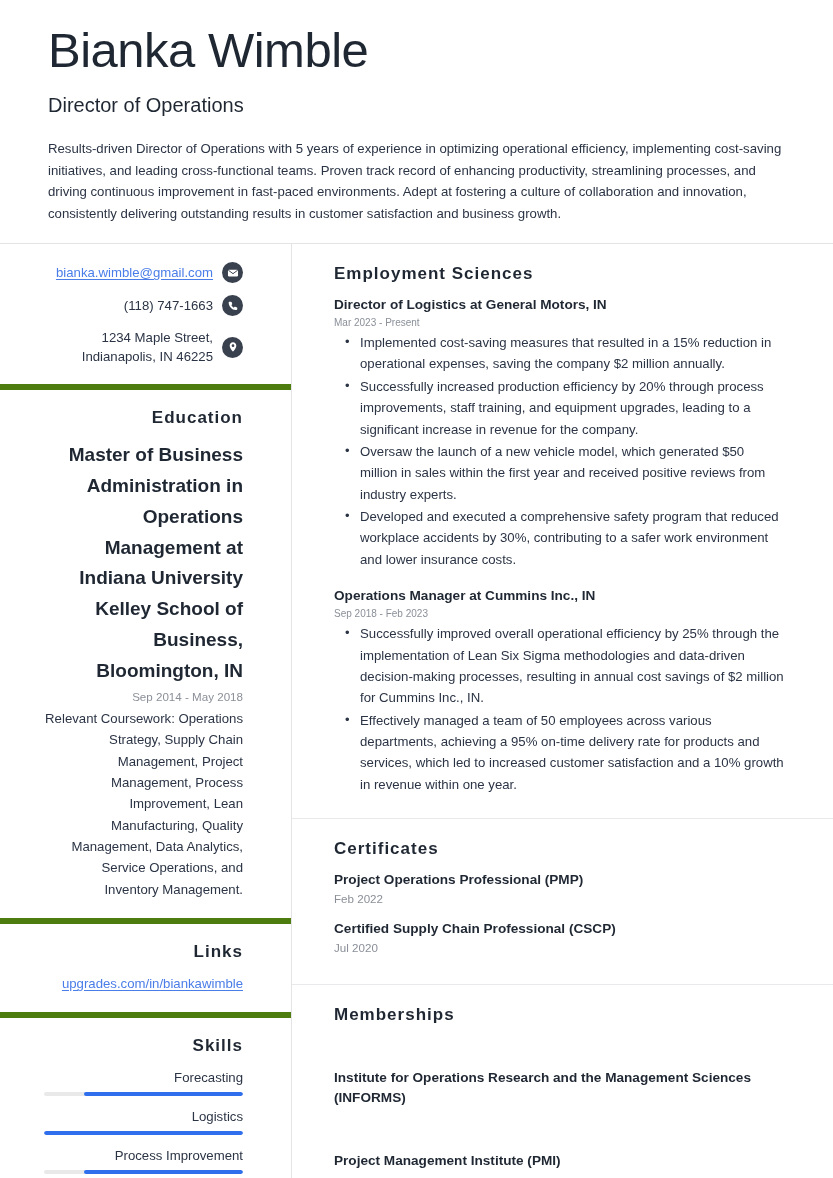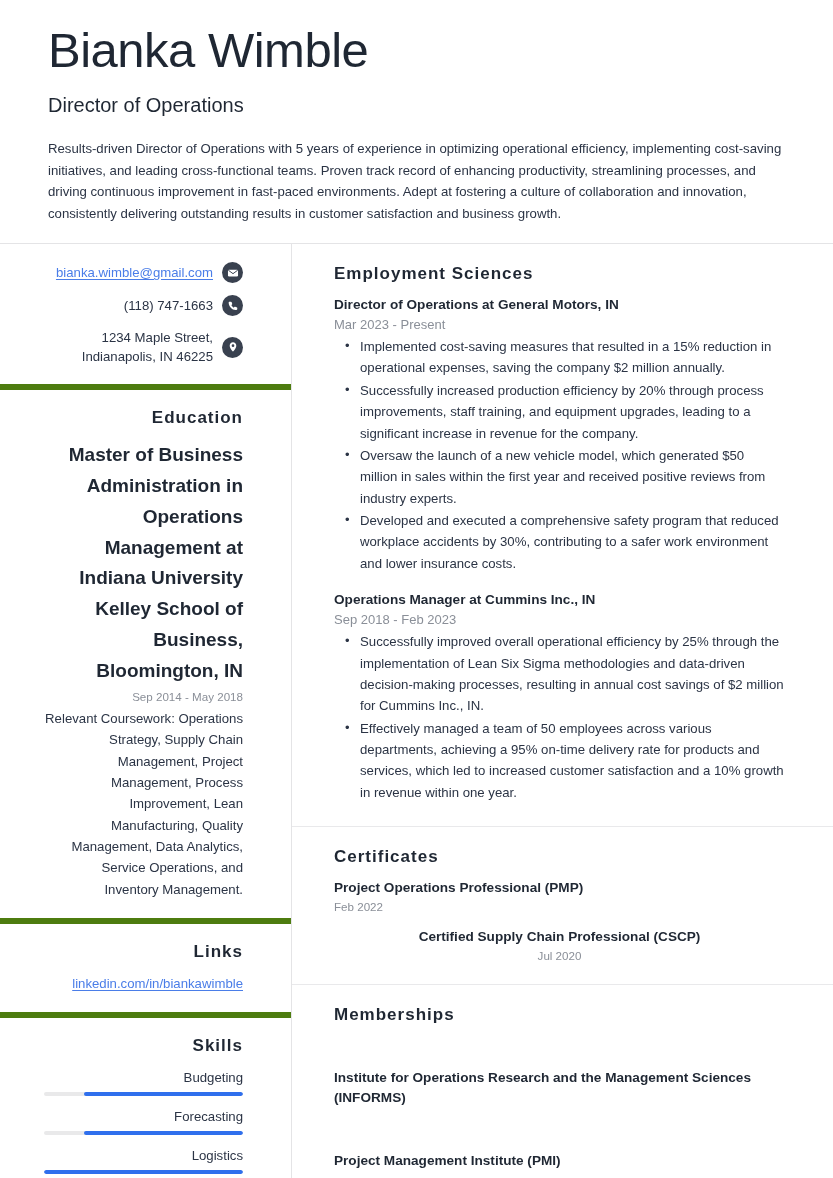--- a/index.html
+++ b/index.html
@@ -160,21 +160,21 @@
   }
   .job { margin-bottom: 16px; }
   .job:last-child { margin-bottom: 0; }
   .job-title {
     font-size: 13.6px;
     font-weight: 700;
     color: #1f2733;
     line-height: 1.4;
   }
   .job-date {
-    font-size: 13px;
+    font-size: 10px;
     color: #8a8f98;
     margin-top: 3px;
     margin-bottom: 4px;
   }
   .job ul {
     list-style: none;
     margin: 0;
     padding: 0;
   }
   .job li {
@@ -187,21 +187,21 @@
   }
   .job li::before {
     content: "\2022";
     position: absolute;
     left: 11px;
     top: -1px;
     color: #2b3445;
     font-size: 13px;
   }
   .cert { margin-bottom: 14px; }
-  .cert:last-child { margin-bottom: 0; text-align: center; }
+  .cert:last-child { margin-bottom: 8px; }
   .cert-title {
     font-size: 13.6px;
     font-weight: 700;
     color: #1f2733;
     line-height: 1.4;
   }
   .cert-date {
     font-size: 11.6px;
     color: #8a8f98;
     margin-top: 3px;
@@ -265,32 +265,26 @@
         <h2>Education</h2>
         <div>
           <div class="edu-degree">Master of Business Administration in Operations Management at Indiana University Kelley School of Business, Bloomington, IN</div>
           <div class="edu-date">Sep 2014 - May 2018</div>
           <div class="edu-desc">Relevant Coursework: Operations Strategy, Supply Chain Management, Project Management, Process Improvement, Lean Manufacturing, Quality Management, Data Analytics, Service Operations, and Inventory Management.</div>
         </div>
       </div>
 
       <div class="lsec">
         <h2>Links</h2>
-        <div class="link-item">linkedin.com/in/biankawimble</div>
+        <div class="link-item">upgrades.com/in/biankawimble</div>
       </div>
 
       <div class="lsec last">
         <h2>Skills</h2>
         <div id="skills-list">
-            <div class="skill">
-              <div class="skill-label">Budgeting</div>
-              <div class="skill-track" style="background: rgb(233, 233, 234);">
-                <div class="skill-fill" style="width: 80%; background: rgb(47, 111, 237);"></div>
-              </div>
-            </div>
             <div class="skill">
               <div class="skill-label">Forecasting</div>
               <div class="skill-track" style="background: rgb(233, 233, 234);">
                 <div class="skill-fill" style="width: 80%; background: rgb(47, 111, 237);"></div>
               </div>
             </div>
             <div class="skill">
               <div class="skill-label">Logistics</div>
               <div class="skill-track" style="background: rgb(233, 233, 234);">
                 <div class="skill-fill" style="width: 100%; background: rgb(47, 111, 237);"></div>
@@ -324,21 +318,21 @@
       </div>
 
     </div>
 
     <div class="right">
 
       <div class="rsec">
         <h2>Employment Sciences</h2>
         <div id="jobs-list">
             <div class="job">
-              <div class="job-title">Director of Operations at General Motors, IN</div>
+              <div class="job-title">Director of Logistics at General Motors, IN</div>
               <div class="job-date">Mar 2023 - Present</div>
               <ul>
                 <li>Implemented cost-saving measures that resulted in a 15% reduction in operational expenses, saving the company $2 million annually.</li>
                 <li>Successfully increased production efficiency by 20% through process improvements, staff training, and equipment upgrades, leading to a significant increase in revenue for the company.</li>
                 <li>Oversaw the launch of a new vehicle model, which generated $50 million in sales within the first year and received positive reviews from industry experts.</li>
                 <li>Developed and executed a comprehensive safety program that reduced workplace accidents by 30%, contributing to a safer work environment and lower insurance costs.</li>
               </ul>
             </div>
             <div class="job">
               <div class="job-title">Operations Manager at Cummins Inc., IN</div>

